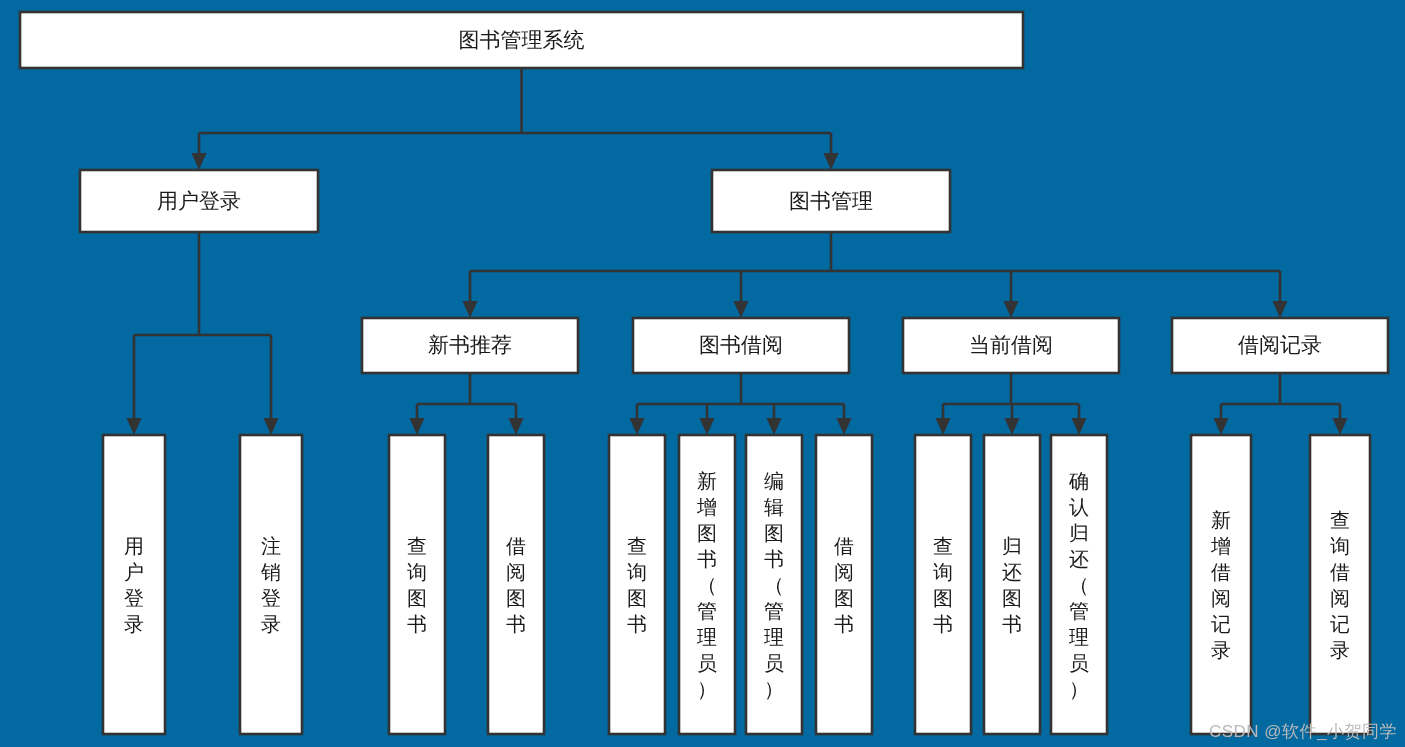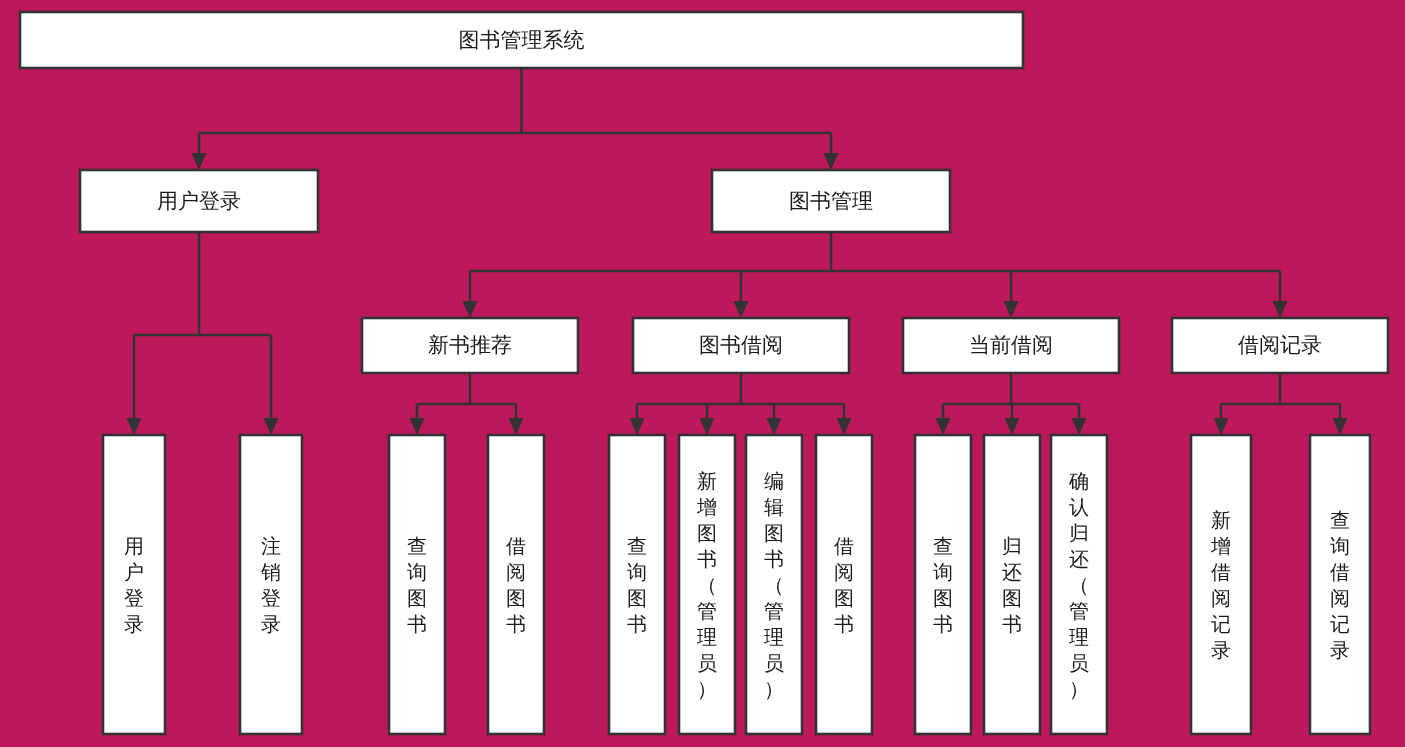--- a/index.html
+++ b/index.html
@@ -8,21 +8,21 @@
     padding: 0;
     background: #ffffff;
   }
   body {
     font-family: "Liberation Sans", "DejaVu Sans", sans-serif;
   }
   #diagram-root {
     position: relative;
     width: 1405px;
     height: 747px;
-    background: #be185d;
+    background: #0369a1;
     overflow: hidden;
   }
   svg#tree-svg {
     position: absolute;
     left: 0;
     top: 0;
     width: 1405px;
     height: 747px;
     display: block;
   }
@@ -203,14 +203,15 @@
           <rect x="1191" y="435" width="60" height="299" class="node-box"></rect>
           <text x="1221" y="526.78" class="node-label-v"><tspan x="1221" dy="0">新</tspan><tspan x="1221" dy="26">增</tspan><tspan x="1221" dy="26">借</tspan><tspan x="1221" dy="26">阅</tspan><tspan x="1221" dy="26">记</tspan><tspan x="1221" dy="26">录</tspan></text>
         </g>
         <g>
           <rect x="1310" y="435" width="60" height="299" class="node-box"></rect>
           <text x="1340" y="526.78" class="node-label-v"><tspan x="1340" dy="0">查</tspan><tspan x="1340" dy="26">询</tspan><tspan x="1340" dy="26">借</tspan><tspan x="1340" dy="26">阅</tspan><tspan x="1340" dy="26">记</tspan><tspan x="1340" dy="26">录</tspan></text>
         </g>
       </g>
   </svg>
 
+  <div class="watermark">CSDN @软件_小贺同学</div>
 
 </div>
 
 </body></html>

